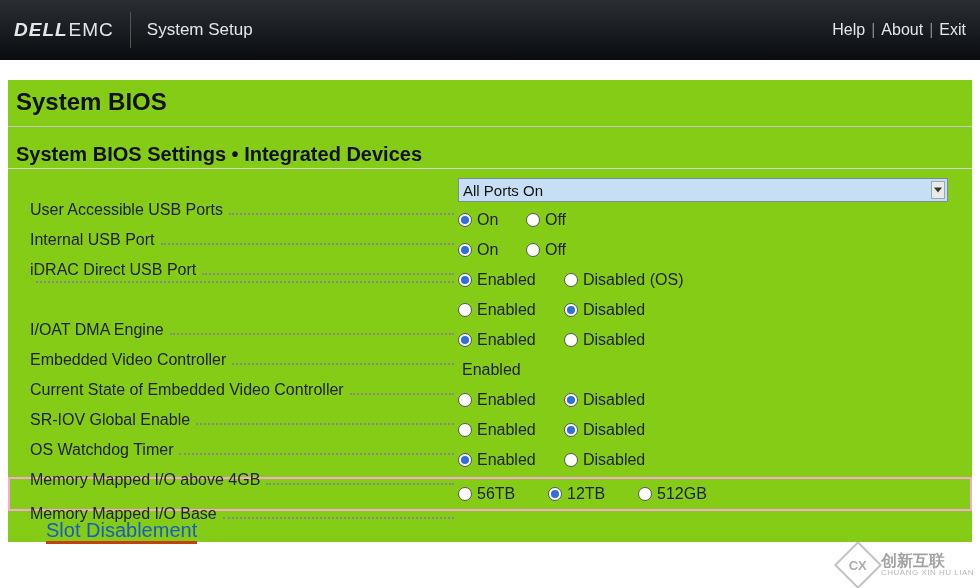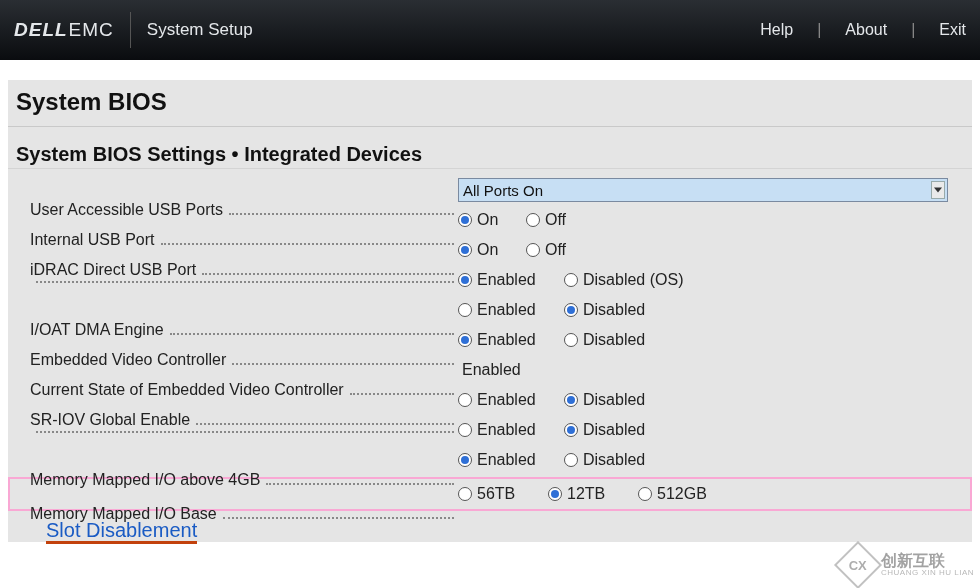--- a/index.html
+++ b/index.html
@@ -33,40 +33,40 @@
   .vsep {
     width: 1px;
     height: 36px;
     background: #555;
     margin: 0 16px;
   }
   .top-links {
     margin-left: auto;
     display: flex;
     align-items: center;
-    gap: 24px;
+    gap: 6px;
     font-size: 16px;
   }
   .top-links span.sep { color: #888; }
   .top-links a { color: #e4e7ea; cursor: pointer; }
   .close-x {
     position: absolute;
     top: -2px;
     right: 0;
     width: 26px;
     height: 20px;
     background: #444;
     color: #fff;
     text-align: center;
     font-size: 14px;
     line-height: 18px;
     cursor: pointer;
   }
   .page {
-    background: #e5e5e5;
+    background: #84cc16;
     margin: 20px 0 0 8px;
     width: 964px;
   }
   .page-title {
     font-size: 24px;
     font-weight: bold;
     padding: 8px 8px 10px 8px;
     border-bottom: 1px solid #c9c9c9;
     color: #111;
   }
@@ -341,20 +341,21 @@
             <span>Enabled</span>
           </span>
           <span class="radio-opt" style="width: 100px;">
             <span class="radio-circle selected"></span>
             <span>Disabled</span>
           </span>
         </div>
       </div>
       <div class="row">
         <div class="label-cell">
+          <span class="label-text">OS Watchdog Timer</span>
           <span class="dots"></span>
         </div>
         <div class="value-cell">
           <span class="radio-opt" style="width: 106px;">
             <span class="radio-circle"></span>
             <span>Enabled</span>
           </span>
           <span class="radio-opt" style="width: 100px;">
             <span class="radio-circle selected"></span>
             <span>Disabled</span>

